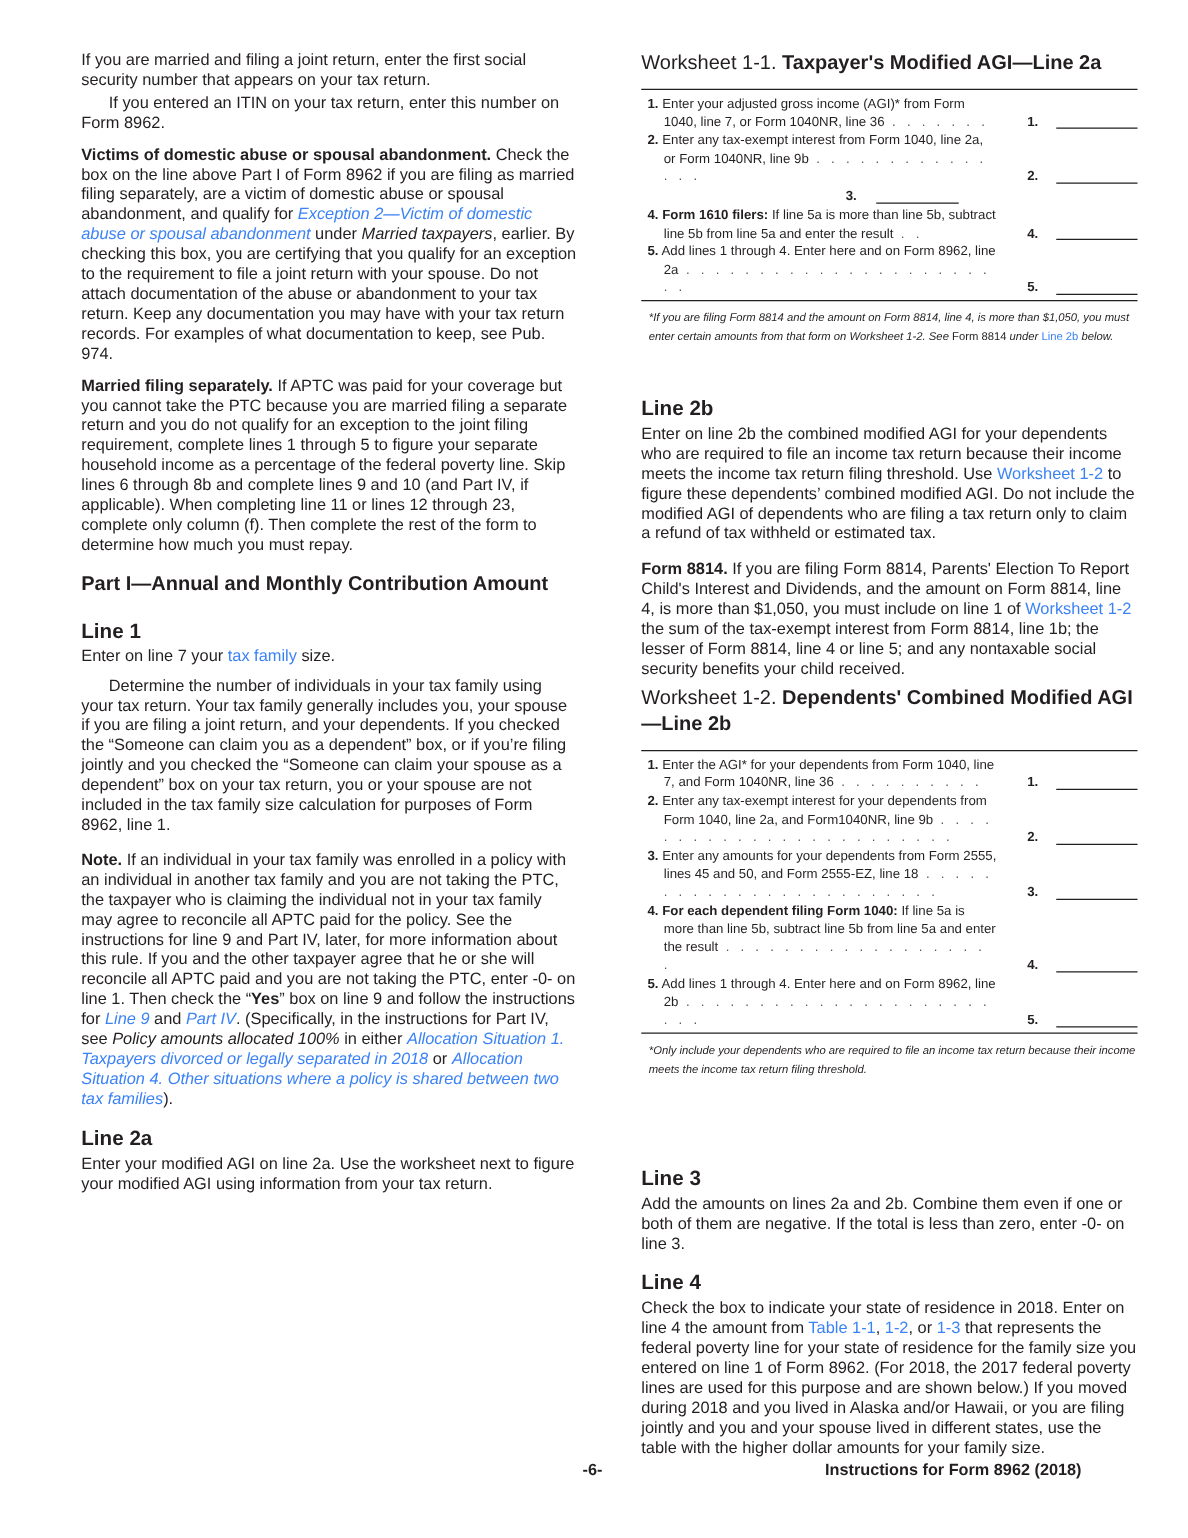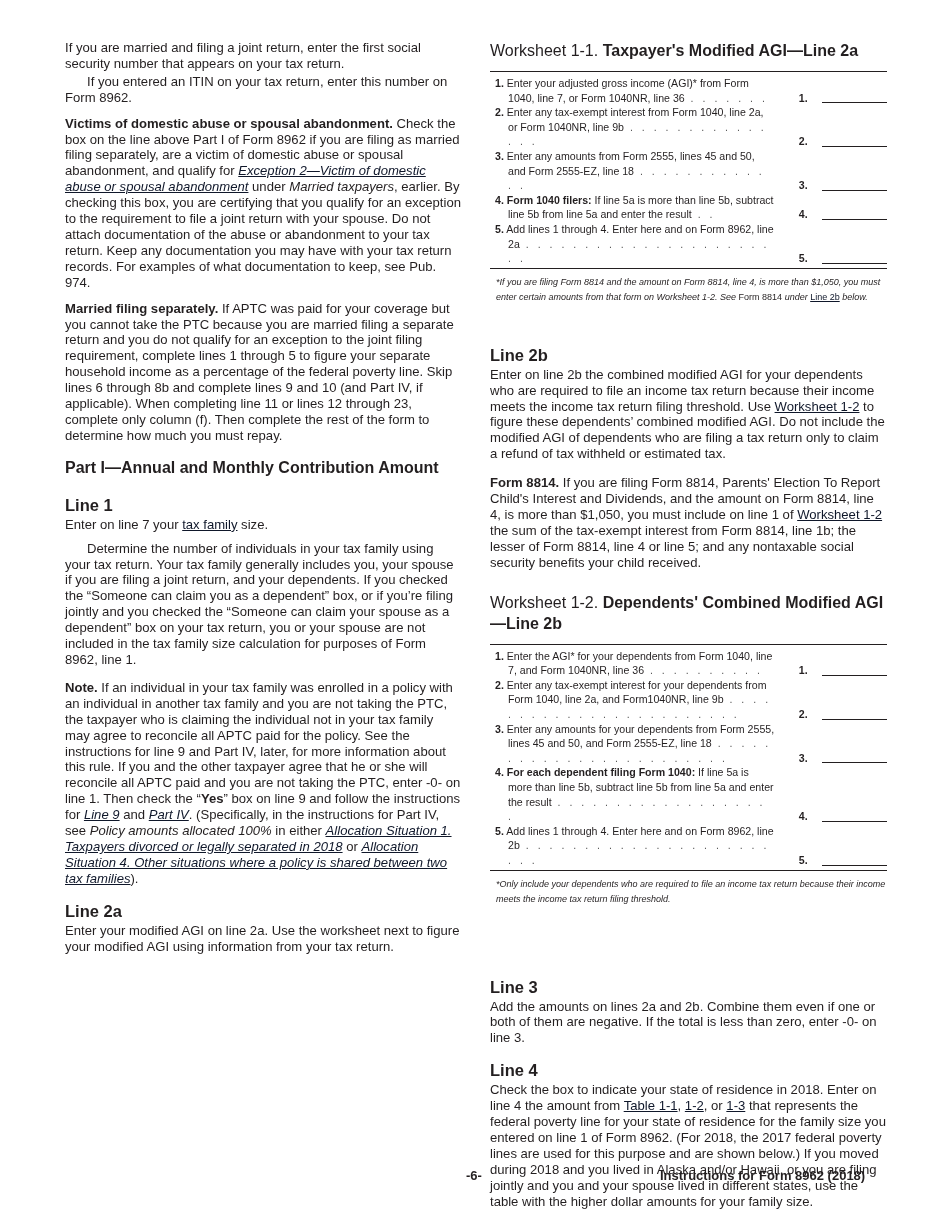--- a/index.html
+++ b/index.html
@@ -1,21 +1,21 @@
 <!DOCTYPE html>
 <html><head>
 <meta charset="utf-8">
 <style>
   html, body { margin: 0; padding: 0; background: #ffffff; }
   body { width: 950px; height: 1230px; position: relative; overflow: hidden;
          font-family: "Liberation Sans", sans-serif; color: #231f20; }
-  a, .lnk { color: #0f172a; text-decoration: underline; cursor: pointer; }
+  a, .lnk { color: #3b82f6; cursor: pointer; }
   .col { position: absolute; top: 40px; }
   .left { left: 65px; width: 396px; }
-  .right { left: 490px; width: 397px; }
+  .right { left: 513px; width: 397px; }
   p { margin: 0; font-size: 13.1px; line-height: 15.9px; }
   .indent { text-indent: 22px; }
   .gap { margin-top: 8px; }
   .gap2 { margin-top: 10px; }
   h1 { font-size: 16px; line-height: 27px; font-weight: bold; margin: 10px 0 0 0; }
   h2 { font-size: 16.5px; line-height: 20px; font-weight: bold; margin: 14px 0 2px 0; }
   .ws-title { font-size: 16px; line-height: 21px; margin: 0 0 10px 0; }
   .ws-title b { font-weight: bold; }
   .ws { border-top: 1.3px solid #231f20; border-bottom: 1.3px solid #231f20; padding: 4px 0 2px 0; }
   .ws-row { display: flex; align-items: flex-end; font-size: 10.6px; line-height: 14.6px; justify-content: center; }
@@ -58,43 +58,42 @@
         <div class="ws-text"><span class="ws-num">1.</span> <b></b><span>Enter your adjusted gross income (AGI)* from Form 1040, line 7, or Form 1040NR, line 36</span><span class="dots"> . . . . . . .</span></div>
         <div class="ws-ref">1.</div>
         <div class="ws-line"></div>
       </div>
       <div class="ws-row">
         <div class="ws-text"><span class="ws-num">2.</span> <b></b><span>Enter any tax-exempt interest from Form 1040, line 2a, or Form 1040NR, line 9b</span><span class="dots"> . . . . . . . . . . . . . . .</span></div>
         <div class="ws-ref">2.</div>
         <div class="ws-line"></div>
       </div>
       <div class="ws-row">
-        <div class="ws-text"><span class="ws-num">3.</span> <b></b><span>Enter any amounts from Form 2555, lines 45 and 50, and Form 2555-EZ, line 18</span><span class="dots"> . . . . . . . . . . . . .</span></div>
         <div class="ws-ref">3.</div>
         <div class="ws-line"></div>
       </div>
       <div class="ws-row">
-        <div class="ws-text"><span class="ws-num">4.</span> <b>Form 1040 filers:</b><span> If line 5a is more than line 5b, subtract line 5b from line 5a and enter the result</span><span class="dots"> . .</span></div>
+        <div class="ws-text"><span class="ws-num">4.</span> <b>Form 1610 filers:</b><span> If line 5a is more than line 5b, subtract line 5b from line 5a and enter the result</span><span class="dots"> . .</span></div>
         <div class="ws-ref">4.</div>
         <div class="ws-line"></div>
       </div>
       <div class="ws-row">
         <div class="ws-text"><span class="ws-num">5.</span> <b></b><span>Add lines 1 through 4. Enter here and on Form 8962, line 2a</span><span class="dots"> . . . . . . . . . . . . . . . . . . . . . . .</span></div>
         <div class="ws-ref">5.</div>
         <div class="ws-line"></div>
       </div>
     </div>
   <div class="ws-foot"><span>*If you are filing Form 8814 and the amount on Form 8814, line 4, is more than $1,050, you must enter certain amounts from that form on Worksheet 1-2. See </span><span class="up">Form 8814</span><span> under </span><a class="up">Line 2b</a><span> below.</span></div>
 
   <h2 style="margin-top:40px">Line 2b</h2>
   <p><span>Enter on line 2b the combined modified AGI for your dependents who are required to file an income tax return because their income meets the income tax return filing threshold. Use </span><a>Worksheet 1-2</a><span> to figure these dependents’ combined modified AGI. Do not include the modified AGI of dependents who are filing a tax return only to claim a refund of tax withheld or estimated tax.</span></p>
 
   <p style="margin-top:13px"><b>Form 8814.</b><span>  If you are filing Form 8814, Parents' Election To Report Child's Interest and Dividends, and the amount on Form 8814, line 4, is more than $1,050, you must include on line 1 of </span><a>Worksheet 1-2</a><span> the sum of the tax-exempt interest from Form 8814, line 1b; the lesser of Form 8814, line 4 or line 5; and any nontaxable social security benefits your child received.</span></p>
 
-  <div class="ws-title" style="margin-top:21px"><span>Worksheet 1-2. </span><b>Dependents' Combined Modified AGI—Line 2b</b></div>
+  <div class="ws-title" style="margin-top:5px"><span>Worksheet 1-2. </span><b>Dependents' Combined Modified AGI—Line 2b</b></div>
   <div class="ws" id="ws2">
       <div class="ws-row">
         <div class="ws-text"><span class="ws-num">1.</span> <b></b><span>Enter the AGI* for your dependents from Form 1040, line 7, and Form 1040NR, line 36</span><span class="dots"> . . . . . . . . . .</span></div>
         <div class="ws-ref">1.</div>
         <div class="ws-line"></div>
       </div>
       <div class="ws-row">
         <div class="ws-text"><span class="ws-num">2.</span> <b></b><span>Enter any tax-exempt interest for your dependents from Form 1040, line 2a, and Form1040NR, line 9b</span><span class="dots"> . . . . . . . . . . . . . . . . . . . . . . . .</span></div>
         <div class="ws-ref">2.</div>
         <div class="ws-line"></div>

